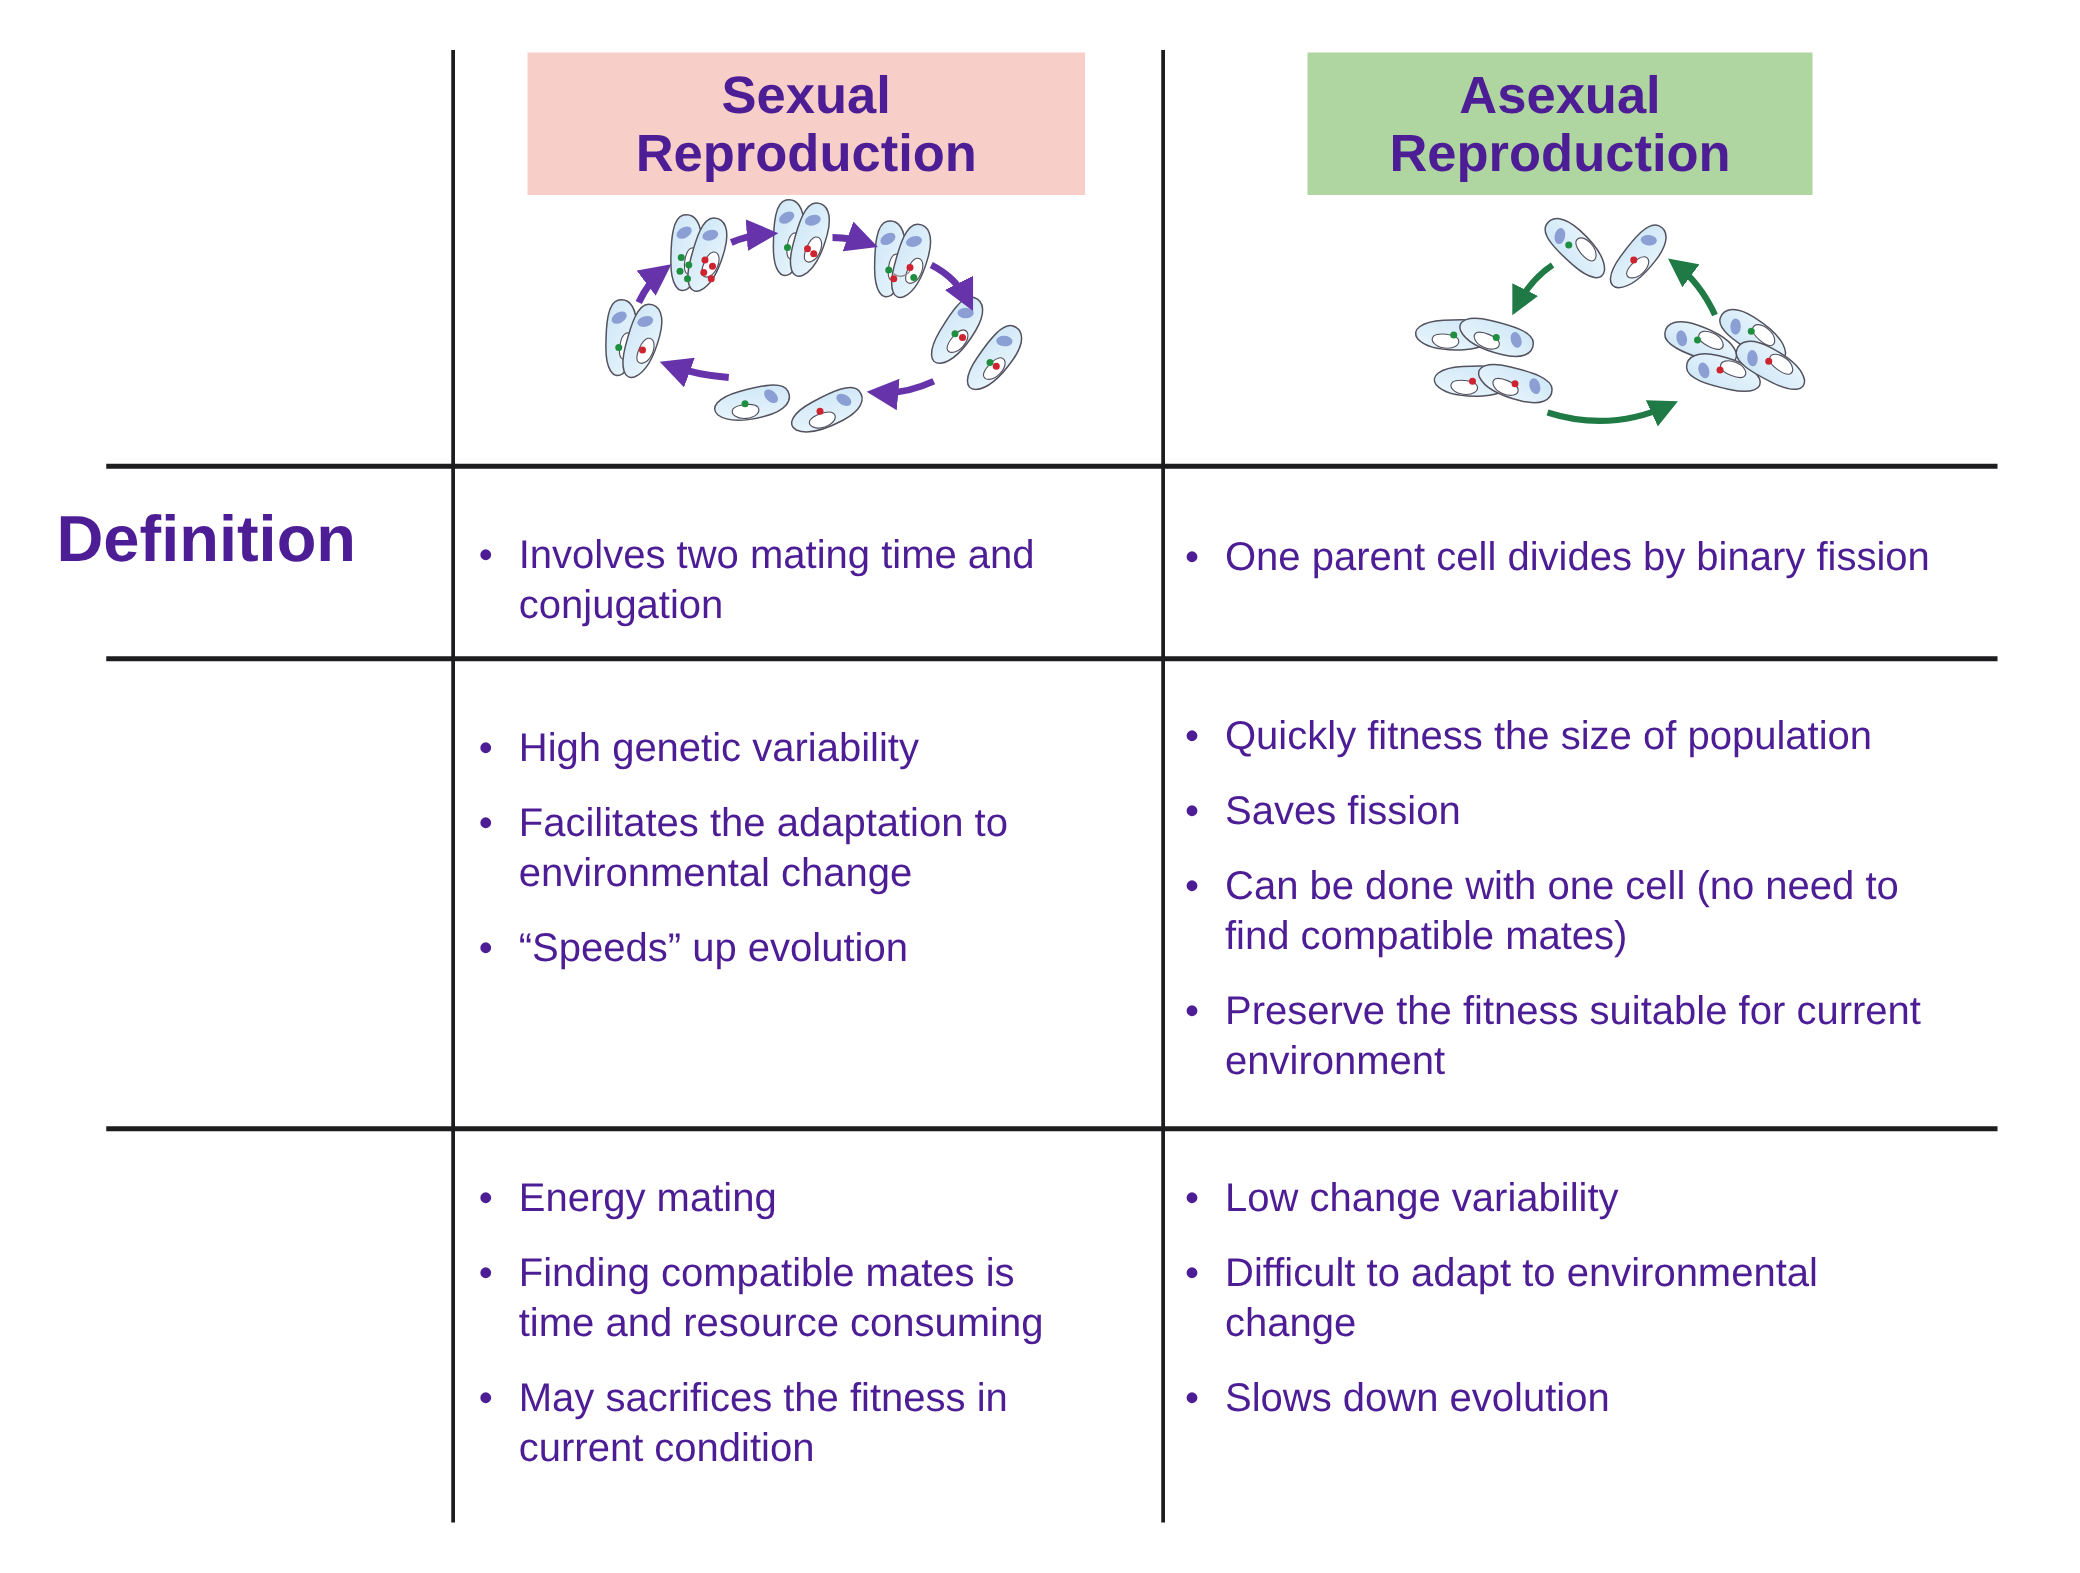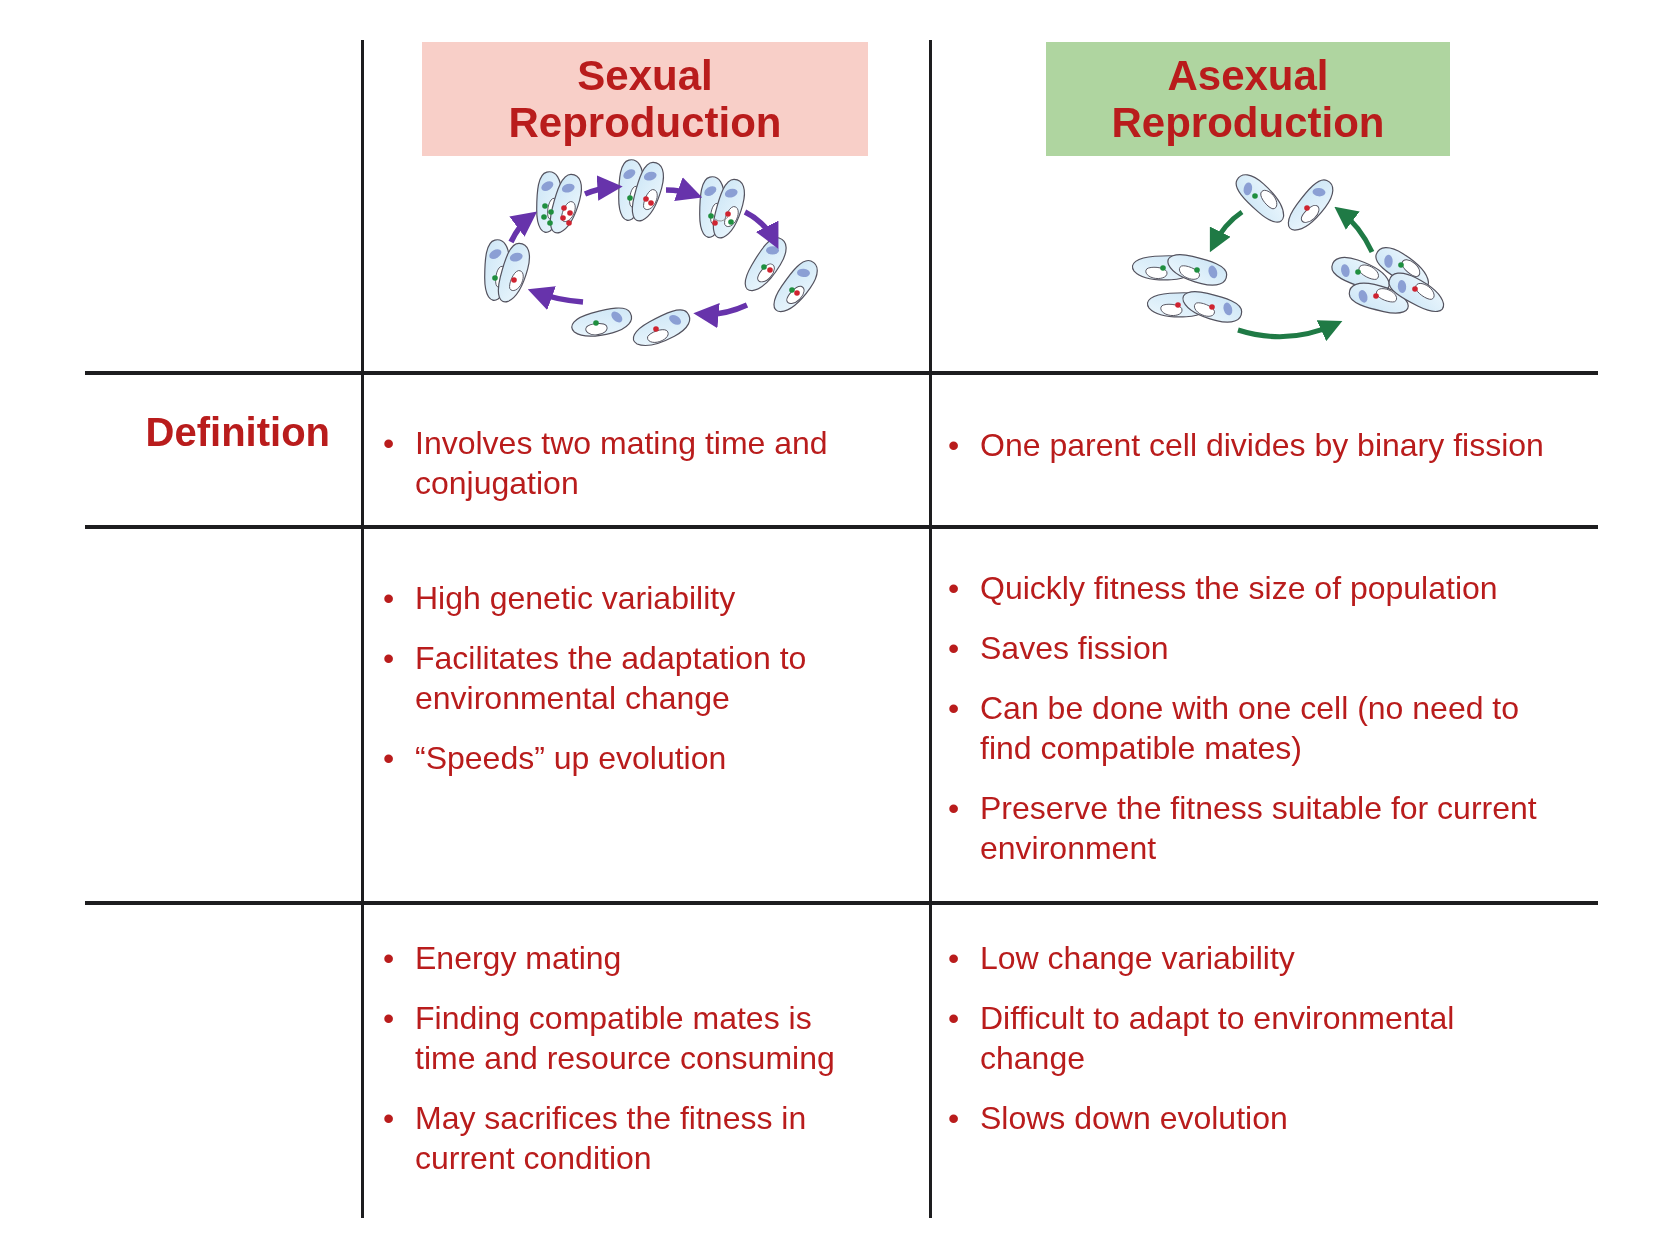--- a/index.html
+++ b/index.html
@@ -1,36 +1,36 @@
 <!DOCTYPE html>
 <html><head>
 <meta charset="utf-8">
 <style>
   html,body{margin:0;padding:0;background:#ffffff;}
   .page{
     position:relative;width:1664px;height:1258px;background:#ffffff;
-    font-family:"Liberation Sans", sans-serif;color:#b91c1c;overflow:hidden;
+    font-family:"Liberation Sans", sans-serif;color:#4c1d95;overflow:hidden;
   }
   
   .vline{position:absolute;width:3px;background:#1d1d1f;top:40px;height:1178px;}
   .v1{left:361px;} .v2{left:929px;}
   .hline{position:absolute;height:4px;background:#1d1d1f;left:85px;width:1513px;}
   .h1{top:371px;} .h2{top:525px;} .h3{top:901px;}
   
   .hdr{
     position:absolute;top:42px;height:114px;display:flex;flex-direction:column;
     align-items:center;justify-content:center;font-weight:bold;font-size:42px;line-height:47px;
     text-align:center;
   }
   .hdr-sexual{left:422px;width:446px;}
   .hdr-asexual{left:1046px;width:404px;}
   
   .rowlabel{
-    position:absolute;left:0;width:330px;text-align:right;
-    font-weight:bold;font-size:40px;line-height:44px;
+    position:absolute;left:0;width:330px;text-align:center;
+    font-weight:bold;font-size:52px;line-height:44px;
   }
   .lbl-definition{top:410px;}
   .lbl-advantages{top:583px;}
   .lbl-disadvantages{top:946px;}
   
   .bullets{position:absolute;font-size:32px;line-height:40px;}
   .bul-sex{left:383px;width:492px;}
   .bul-asex{left:948px;width:616px;}
   .bul-def-sex{top:423px;}
   .bul-def-asex{top:425px;}

